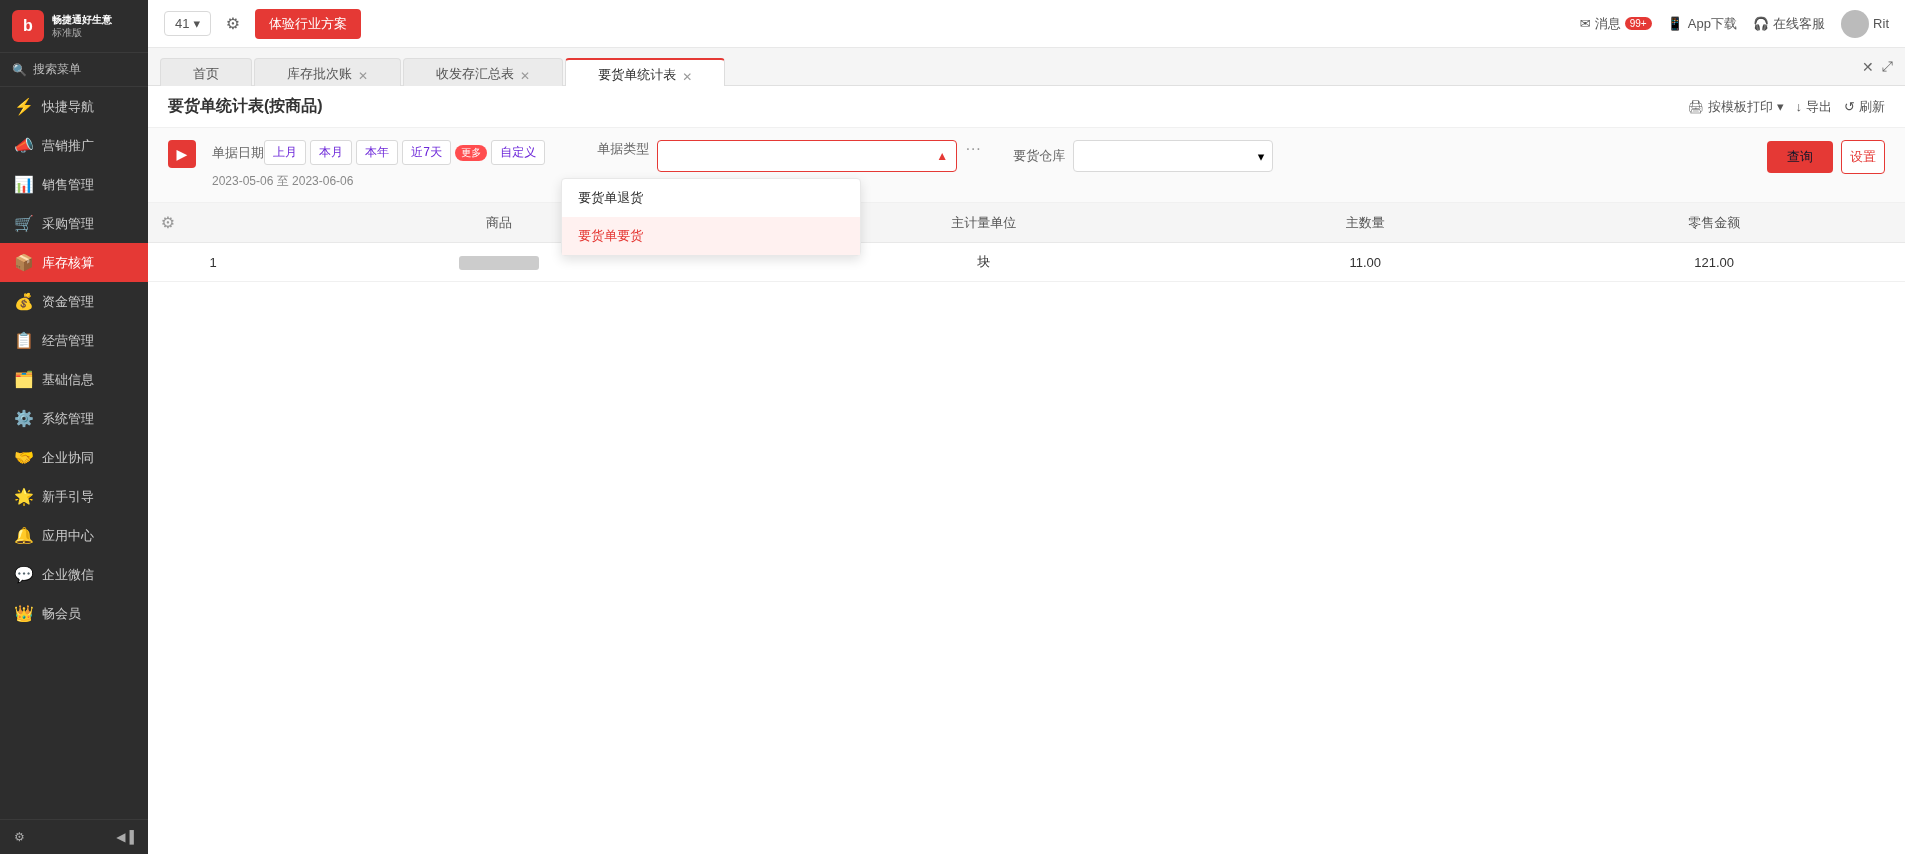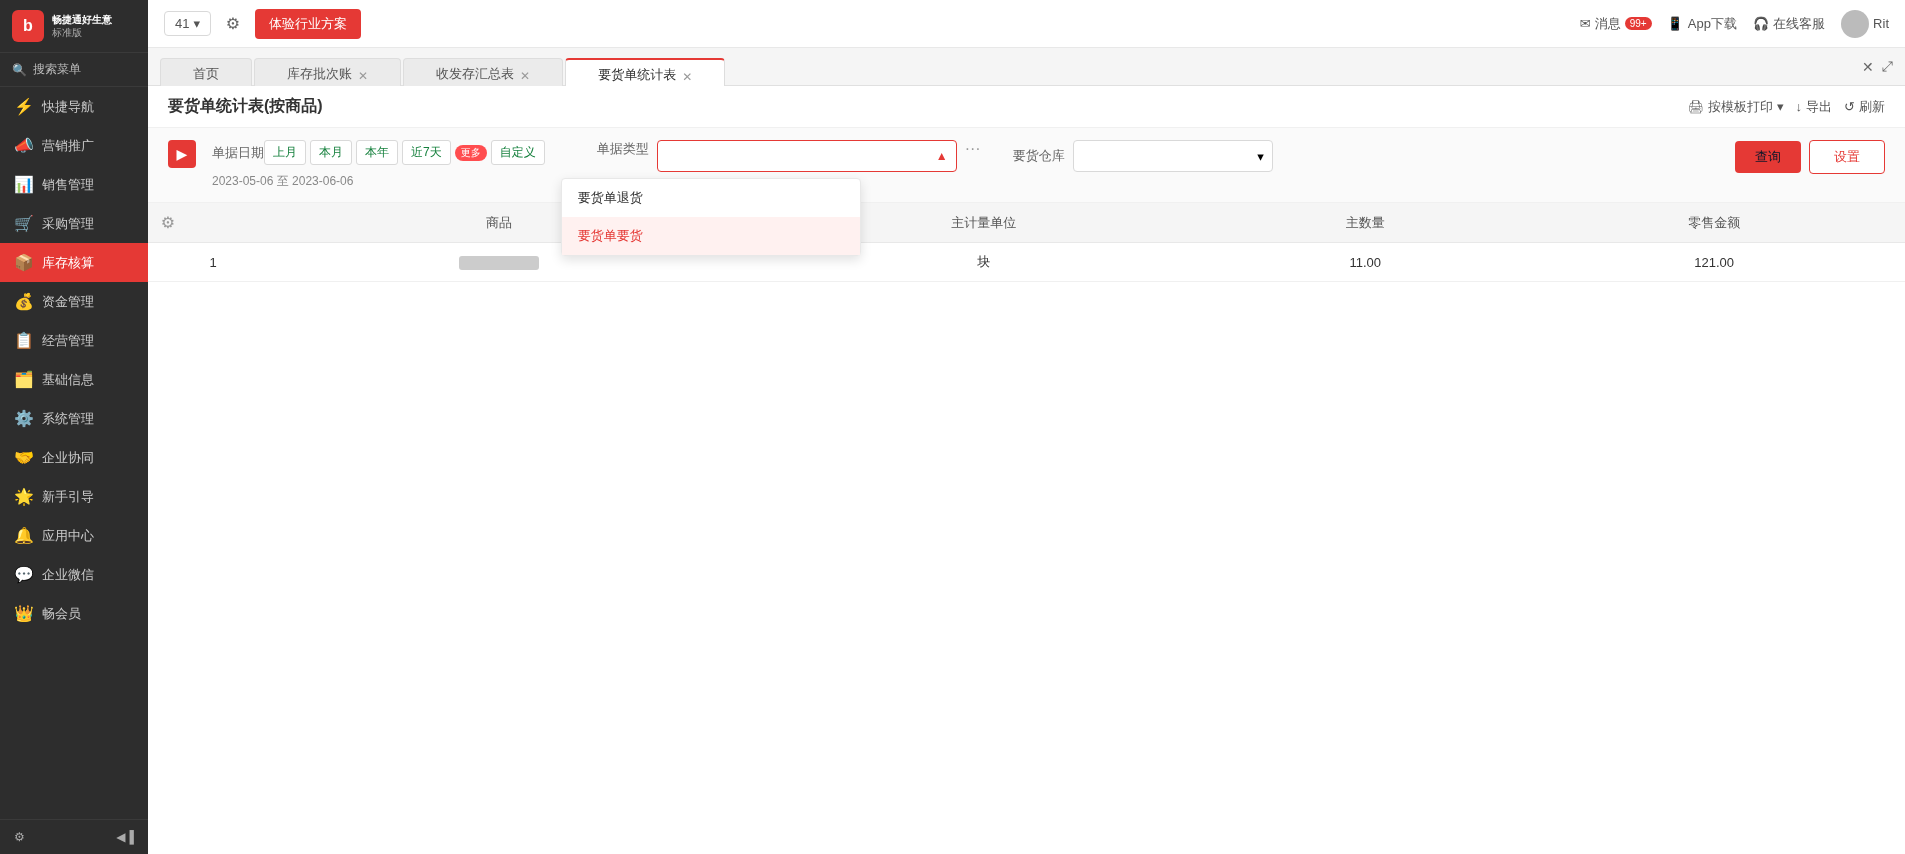--- a/index.html
+++ b/index.html
@@ -278,22 +278,23 @@
       display: flex;
       align-items: center;
       gap: 4px;
     }
     .shortcut-btn {
       padding: 3px 8px;
       border: 1px solid #d9d9d9;
       border-radius: 3px;
       cursor: pointer;
       font-size: 12px;
-      color: #15803d;
+      color: #6d28d9;
       background: #fff;
+      font-family: Liberation Mono, monospace;
     }
     .more-badge {
       background: #ff4d4f;
       color: #fff;
       border-radius: 10px;
       font-size: 10px;
       padding: 1px 6px;
       cursor: pointer;
     }
     .date-display {
@@ -385,21 +386,21 @@
       border: none;
       padding: 7px 20px;
       border-radius: 4px;
       cursor: pointer;
       font-size: 13px;
     }
     .settings-btn {
       background: #fff;
       border: 1px solid #e53935;
       color: #e53935;
-      padding: 7px 24px;
+      padding: 7px 8px;
       border-radius: 4px;
       cursor: pointer;
       font-size: 13px;
     }
 
     
     .table-container {
       flex: 1;
       overflow: auto;
     }

